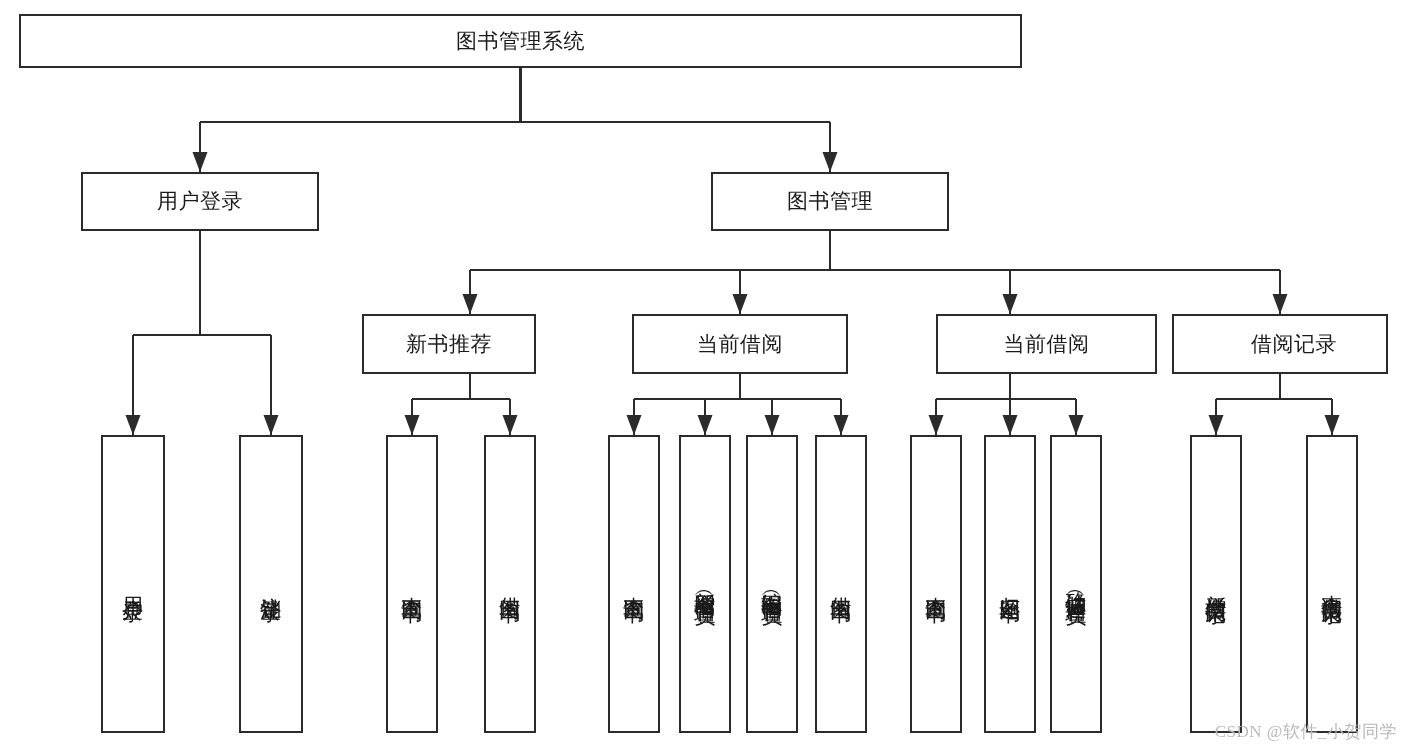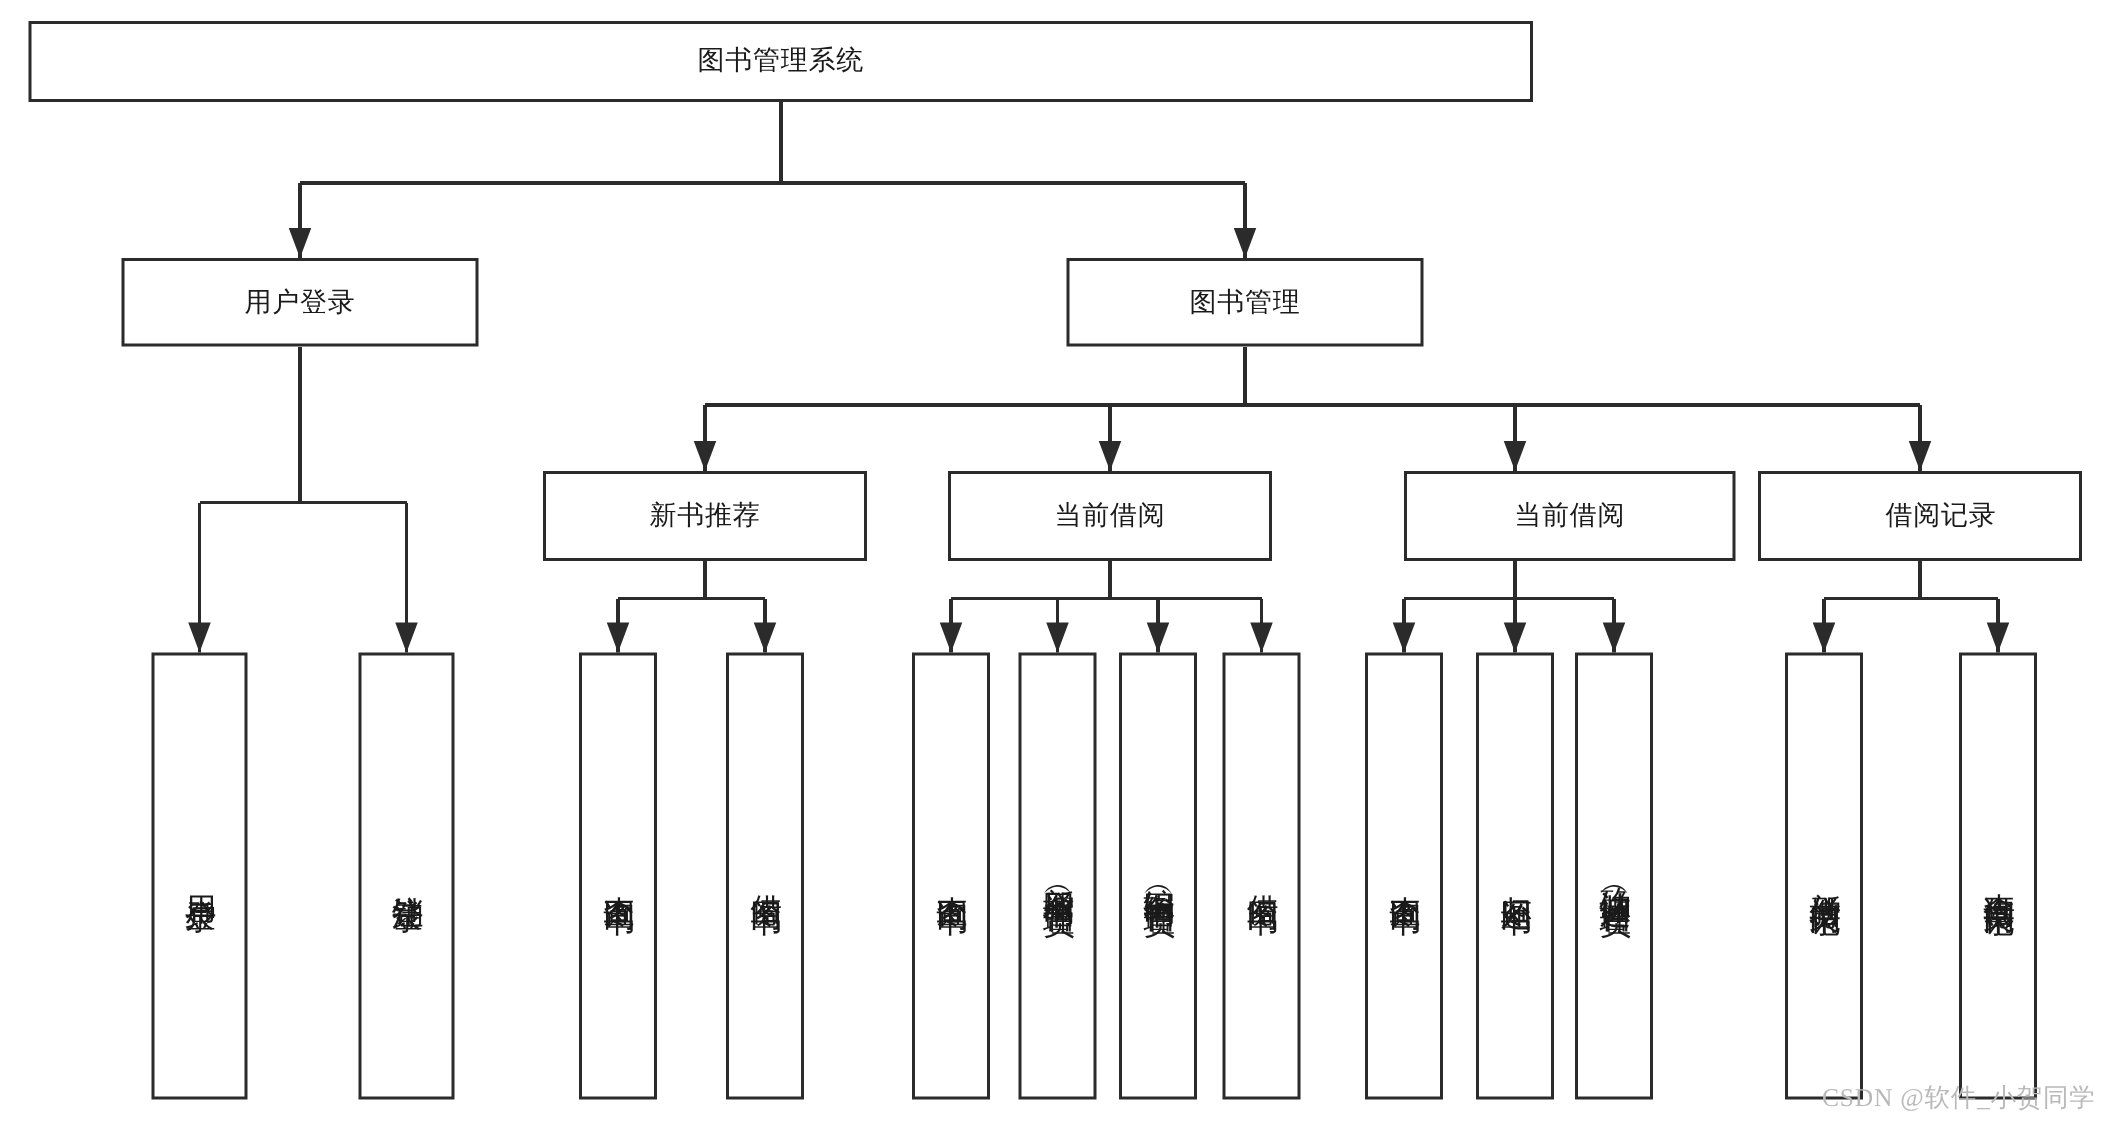--- a/index.html
+++ b/index.html
@@ -24,21 +24,21 @@
     position: absolute;
     box-sizing: border-box;
     border: 2.5px solid #2b2b2b;
     background: #ffffff;
     display: flex;
     align-items: center;
     justify-content: center;
     color: #1a1a1a;
   }
   .node-label {
-    font-size: 18px;
+    font-size: 21px;
     line-height: 1.18;
     letter-spacing: 0.5px;
     white-space: nowrap;
     color: #1a1a1a;
   }
   .node-box.horizontal .node-label {
     writing-mode: horizontal-tb;
   }
   .node-box.vertical {
     align-items: center;
@@ -137,21 +137,21 @@
     <span class="node-label">图书管理系统</span>
   </div>
 
   <div class="node-box horizontal" id="box-user-login" style="left: 81px; top: 172px; width: 238px; height: 59px;">
     <span class="node-label">用户登录</span>
   </div>
   <div class="node-box horizontal" id="box-book-manage" style="left: 711px; top: 172px; width: 238px; height: 59px;">
     <span class="node-label">图书管理</span>
   </div>
 
-  <div class="node-box horizontal" id="box-new-book-rec" style="left: 362px; top: 314px; width: 216px; height: 60px;">
+  <div class="node-box horizontal" id="box-new-book-rec" style="left: 362px; top: 314px; width: 174px; height: 60px;">
     <span class="node-label">新书推荐</span>
   </div>
   <div class="node-box horizontal" id="box-book-borrow" style="left: 632px; top: 314px; width: 216px; height: 60px;">
     <span class="node-label">当前借阅</span>
   </div>
   <div class="node-box horizontal" id="box-current-borrow" style="left: 936px; top: 314px; width: 221px; height: 60px;">
     <span class="node-label">当前借阅</span>
   </div>
   <div class="node-box horizontal" id="box-borrow-record" style="left: 1172px; top: 314px; width: 216px; height: 60px; padding-left: 28px;">
     <span class="node-label">借阅记录</span>

